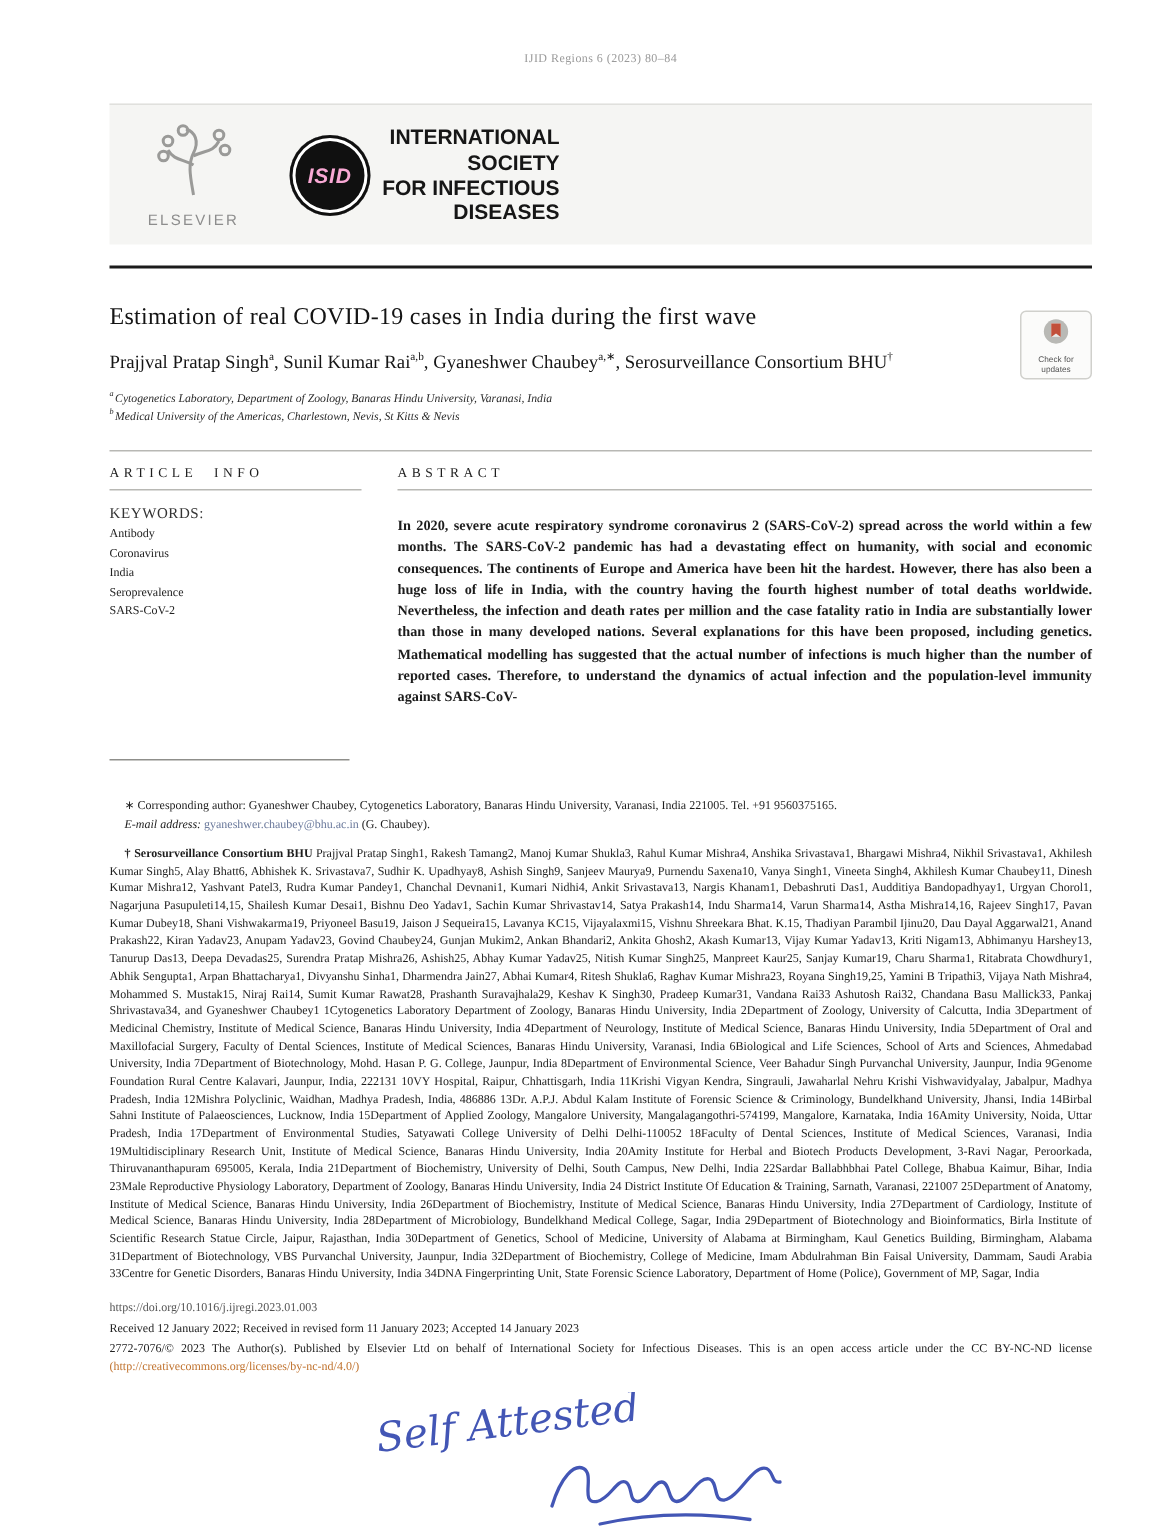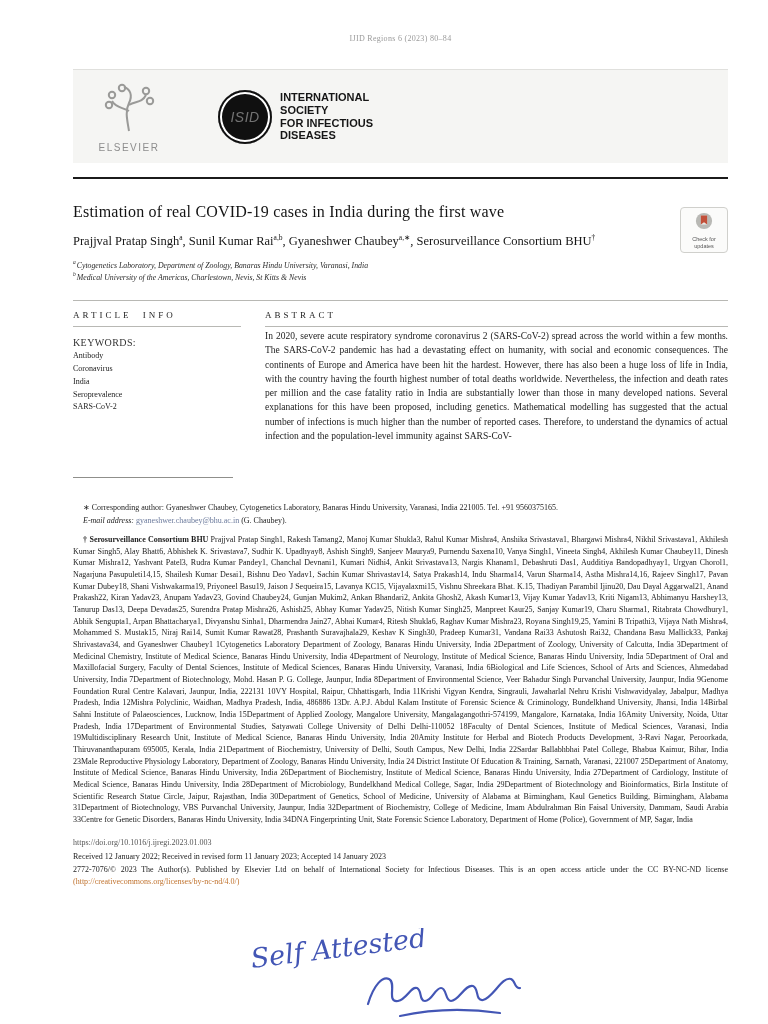--- a/index.html
+++ b/index.html
@@ -26,22 +26,22 @@
   .contents-line { font-size:8.5px; color:#3a3a3a; }
   .link-orange { color:#c0732f; text-decoration:none; }
   .journal-title { font-size:21px; color:#2a2a2a; margin-top:9px; letter-spacing:.3px; }
   .homepage-line { font-size:8.5px; color:#3a3a3a; margin-top:12px; }
   .isid-box { width:196px; display:flex; align-items:center; justify-content:flex-end; gap:8px; padding-right:2px; }
   .isid-circle {
     width:54px; height:54px; border-radius:50%; background:#101010; flex:0 0 auto;
     display:flex; align-items:center; justify-content:center;
     box-shadow: inset 0 0 0 2px #101010, inset 0 0 0 4px #ffffff;
   }
-  .isid-acronym { color:#737373; font-family:"Liberation Sans", sans-serif; font-weight:normal; font-style:italic; font-size:14px; letter-spacing:.5px; }
-  .isid-name { font-family:"Liberation Sans", sans-serif; font-weight:bold; font-size:11px; line-height:1.18; color:#161616; text-align:left; }
+  .isid-acronym { color:#f9a8d4; font-family:"Liberation Sans", sans-serif; font-weight:bold; font-style:italic; font-size:14px; letter-spacing:.5px; }
+  .isid-name { font-family:"Liberation Sans", sans-serif; font-weight:bold; font-size:14px; line-height:1.18; color:#161616; text-align:right; }
 
   .thick-rule { border:none; border-top:2.5px solid #1b1b1b; margin-top:14px; }
 
   
   .title-row { display:flex; margin-top:24px; }
   .title-main { flex:1; }
   .article-title { font-size:16px; font-weight:normal; color:#141414; letter-spacing:.2px; }
   .authors { margin-top:13px; font-size:12.5px; color:#161616; }
   .authors sup { font-size:60%; line-height:0; }
   .affiliations { margin-top:11px; font-size:7.8px; font-style:italic; color:#2a2a2a; line-height:1.55; }
@@ -60,21 +60,21 @@
   .two-col { display:flex; gap:24px; padding-top:9px; }
   .col-left { width:168px; flex:0 0 auto; }
   .col-right { flex:1; }
   .section-heading {
     font-size:9px; letter-spacing:3px; word-spacing:6px; color:#1e1e1e;
     padding-bottom:6px; border-bottom:1px solid #b8b8b4;
   }
   .keywords-label { margin-top:10px; font-size:10px; color:#333; letter-spacing:.4px; }
   .keywords-list { list-style:none; margin-top:2px; }
   .keywords-list li { font-size:8px; line-height:1.6; color:#222; }
-  .abstract-text { margin-top:2px; font-size:9.5px; line-height:1.5; text-align:justify; color:#1c1c1c; }
+  .abstract-text { margin-top:17px; font-size:9.5px; line-height:1.5; text-align:justify; color:#1c1c1c;font-weight:bold; }
 
   
   .footnote-rule { border:none; border-top:1px solid #8f8f8b; width:160px; margin-top:34px; }
   .footnote { margin-top:24px; font-size:8px; line-height:1.42; color:#1d1d1d; }
   .footnote p { text-align:justify; }
   .fn-corresponding { text-indent:10px; }
   .fn-email { margin-left:10px; margin-top:1px; }
   .fn-email .em-label { font-style:italic; }
   .link-email { color:#6b7a9c; text-decoration:none; }
   .consortium { margin-top:8px; text-indent:10px; line-height:1.46; }

